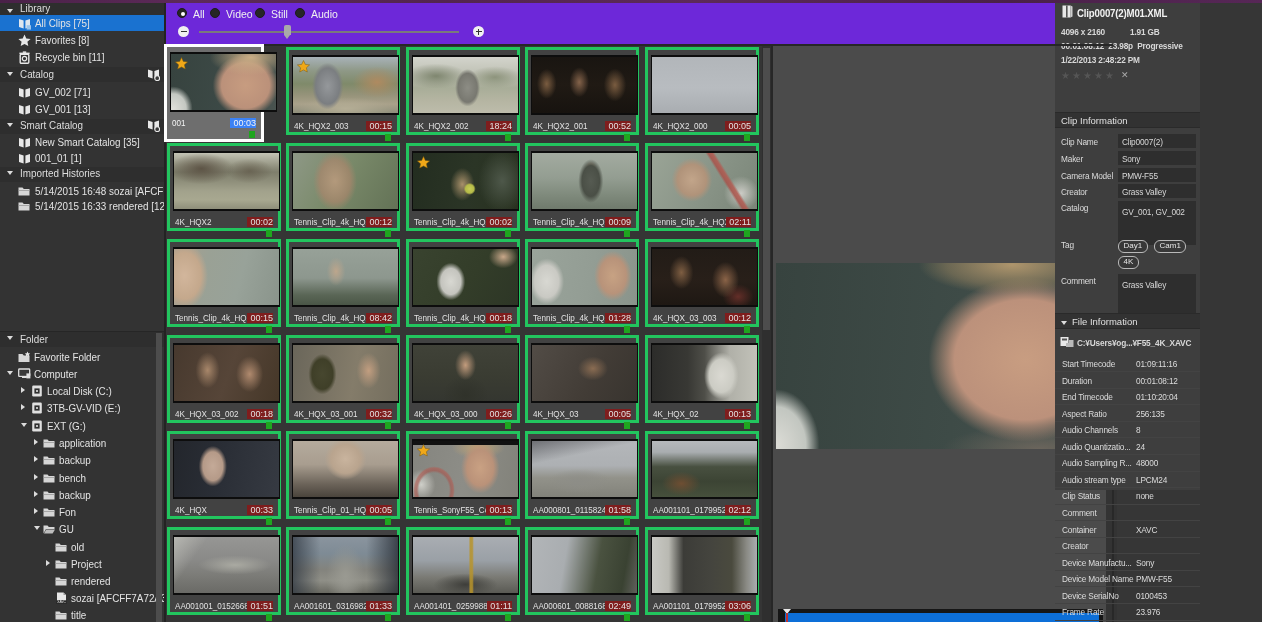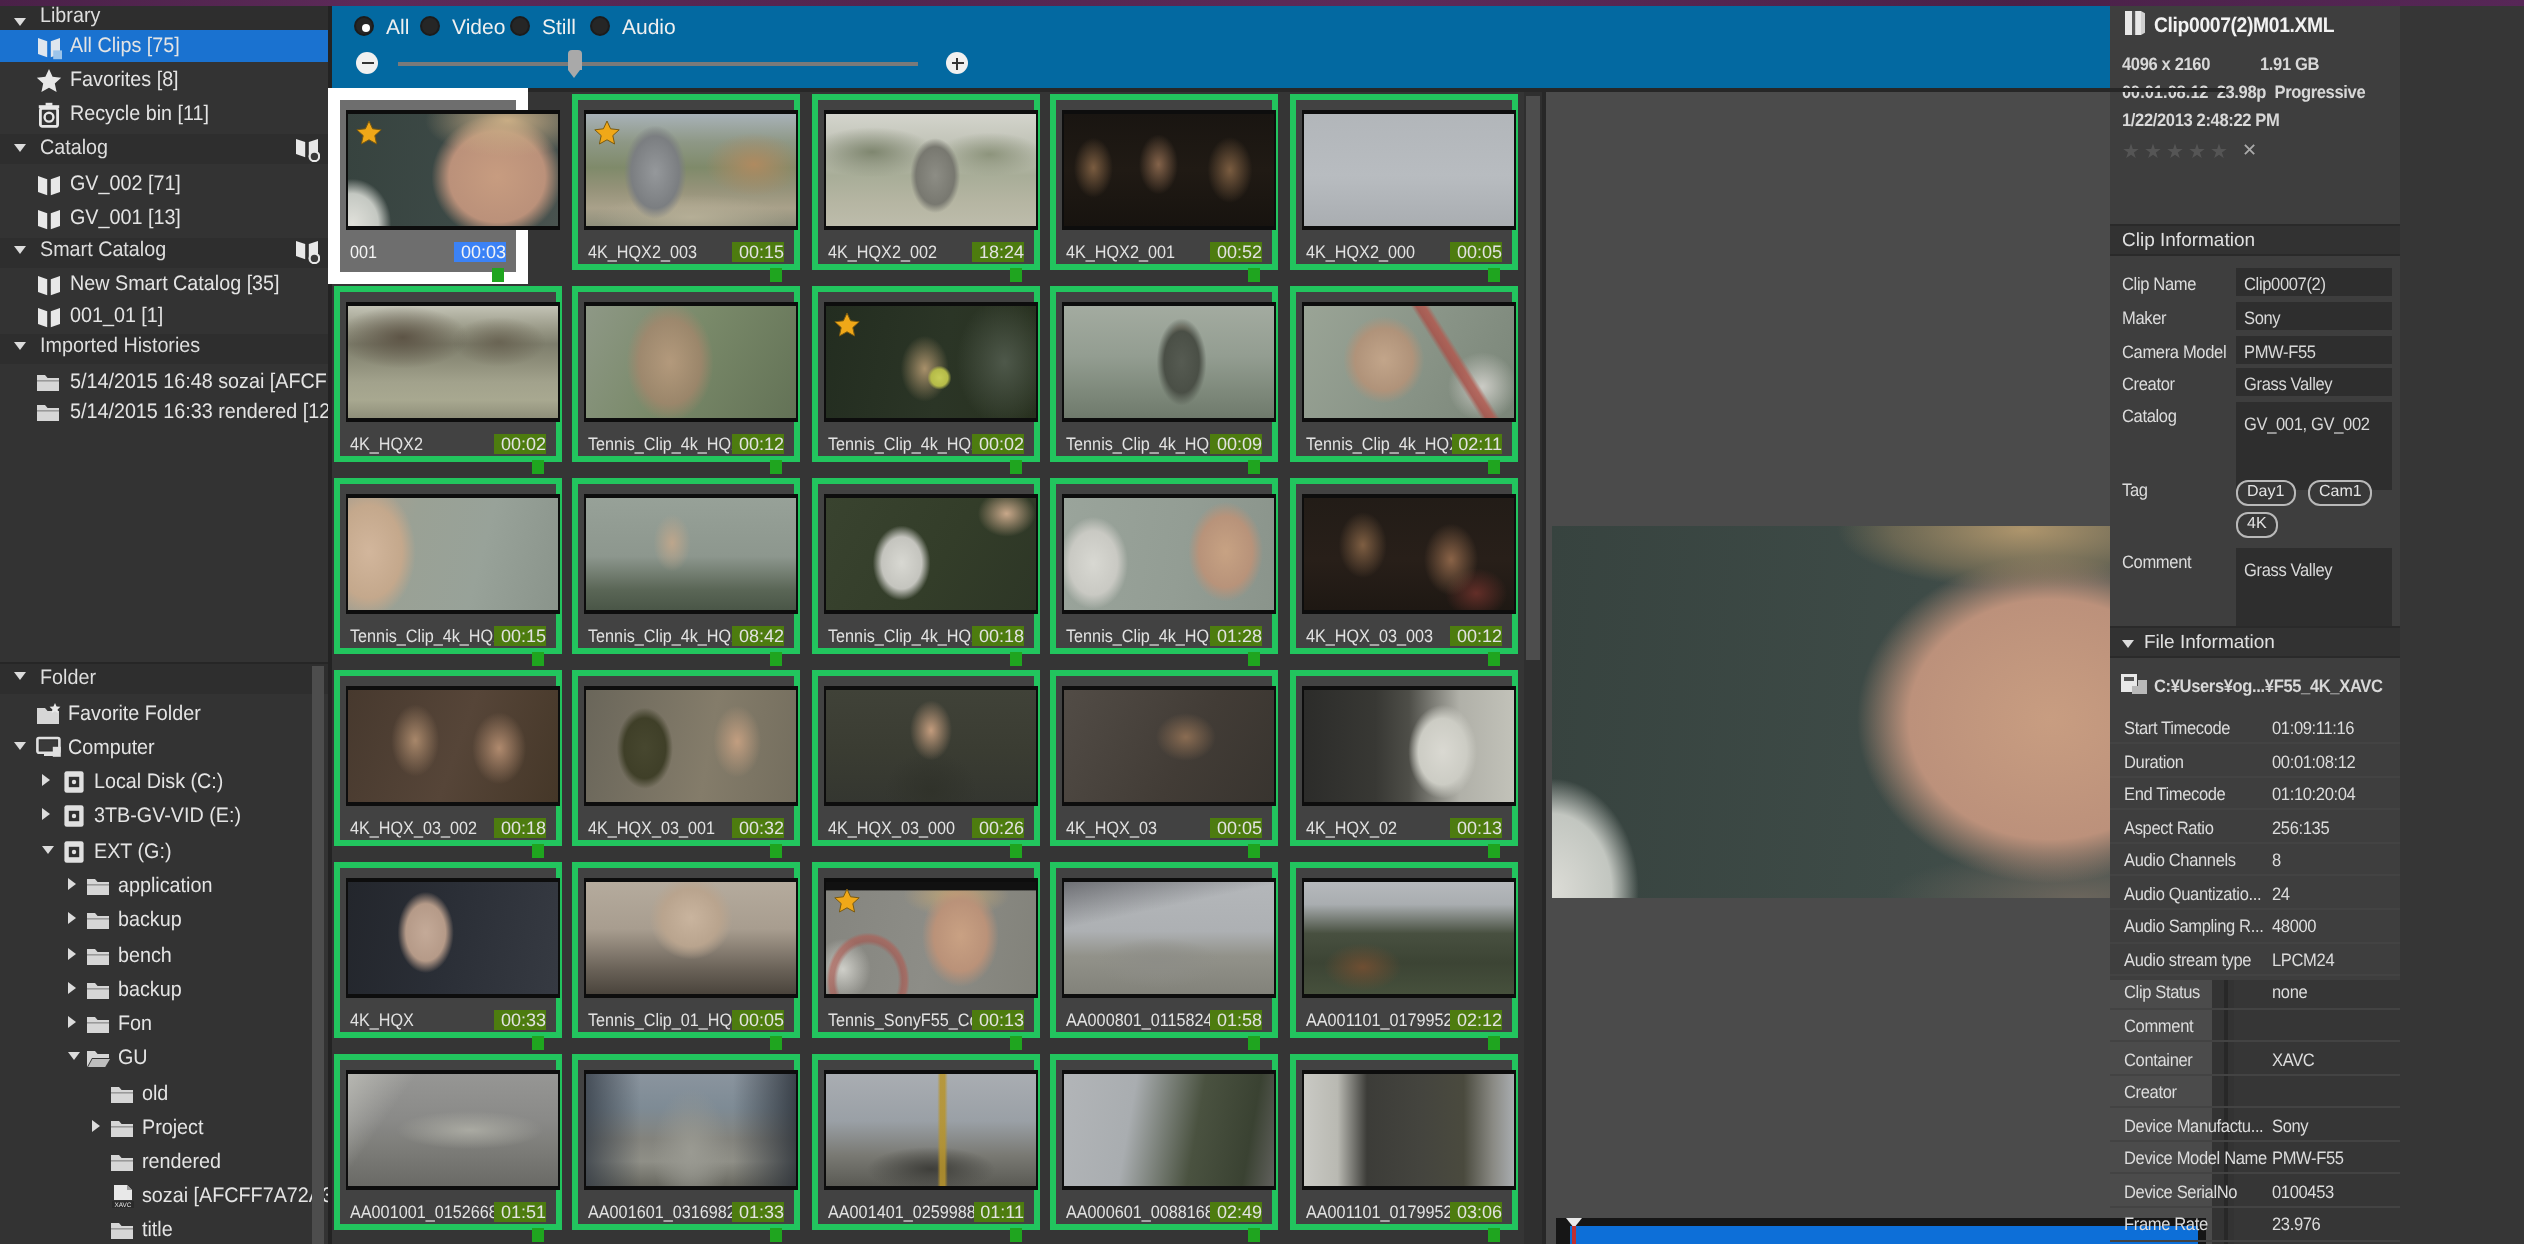--- a/index.html
+++ b/index.html
@@ -4,33 +4,33 @@
 html,body {width:1262px;height:622px;overflow:hidden}
 body {position:relative;background:#363636;font-family:"Liberation Sans",sans-serif;
       -webkit-font-smoothing:antialiased}
 #topstrip {position:absolute;left:0;top:0;width:1262px;height:3px;
   background:linear-gradient(90deg,#4a2148 0%,#5d2a59 15%,#53254f 35%,#5d2a59 55%,#4a2148 80%,#572757 100%)}
 #sidebar {position:absolute;left:0;top:0;width:164px;height:622px;background:#333333}
 .stx {position:absolute;transform:translateY(-50%) scaleX(0.94);transform-origin:0 50%;font-size:10.5px;color:#e4e4e4;white-space:nowrap}
 .stx.hd {color:#dedede}
 .hdrband {position:absolute;left:0;width:164px;height:15px;background:#2e2e2e}
 .ic {position:absolute;line-height:0}
-#filterbar {position:absolute;left:166px;top:3px;width:947px;height:44px;background:#0369a1}
+#filterbar {position:absolute;left:166px;top:3px;width:947px;height:44px;background:#6d28d9}
 .ftx {position:absolute;transform:translateY(-50%);font-size:10.5px;color:#f0f0f0}
 #vline1 {position:absolute;left:164px;top:3px;width:2px;height:619px;background:#232323}
 #hline1 {position:absolute;left:166px;top:44px;width:947px;height:2px;background:#272727}
 #grid {position:absolute;left:166px;top:46px;width:596px;height:576px;background:#353535}
 .tile {z-index:2}
 .tile {position:absolute;width:114px;height:88px;background:#424242;border:3px solid #22c55e}
-.tile.sel {width:100px;height:98px;background:#6e6e6e;border:6px solid #ffffff}
+.tile.sel {width:100px;height:98px;background:#6e6e6e;border:3px solid #ffffff}
 .frame {position:absolute;left:3px;top:5px;width:107px;height:60px;background:#0d0d0d}
 .photo {position:absolute;left:1px;top:2px;width:105px;height:56px}
 .tstar {position:absolute;left:5px;top:5px;line-height:0}
 .tname {position:absolute;left:5px;top:71px;width:91px;overflow:hidden;font-size:9px;color:#e2e2e2;white-space:nowrap;transform:scaleX(0.9);transform-origin:0 0}
-.tdur {position:absolute;right:5px;top:71px;font-size:9px;color:#e2e2e2;background:#4d7c0f;padding-left:3px}
+.tdur {position:absolute;right:5px;top:71px;font-size:9px;color:#e2e2e2;background:#7f1d1d;padding-left:3px}
 .tile.sel .tname,.tile.sel .tdur {color:#f4f4f4}
 .tile.sel .tdur {background:#3b82f6}
 .tdot {position:absolute;right:6px;top:84px;width:6.5px;height:6.5px;background:#1fa51f}
 #gridsb {position:absolute;left:762px;top:46px;width:9px;height:576px;background:#2f2f2f}
 #gridsbthumb {position:absolute;left:763px;top:48px;width:7px;height:282px;background:#4d4d4d}
 #vline2 {position:absolute;left:771px;top:46px;width:2px;height:576px;background:#272727}
 #preview {position:absolute;left:773px;top:45px;width:333px;height:577px;background:#4b4b4b}
 #pimg {position:absolute;left:3px;top:218px;width:328px;height:186px}
 #ptrack {position:absolute;left:5px;top:564px;width:325px;height:13px;background:#161616}
 #pblue {position:absolute;left:12px;top:568px;width:314px;height:9px;background:#0d6fd8}

